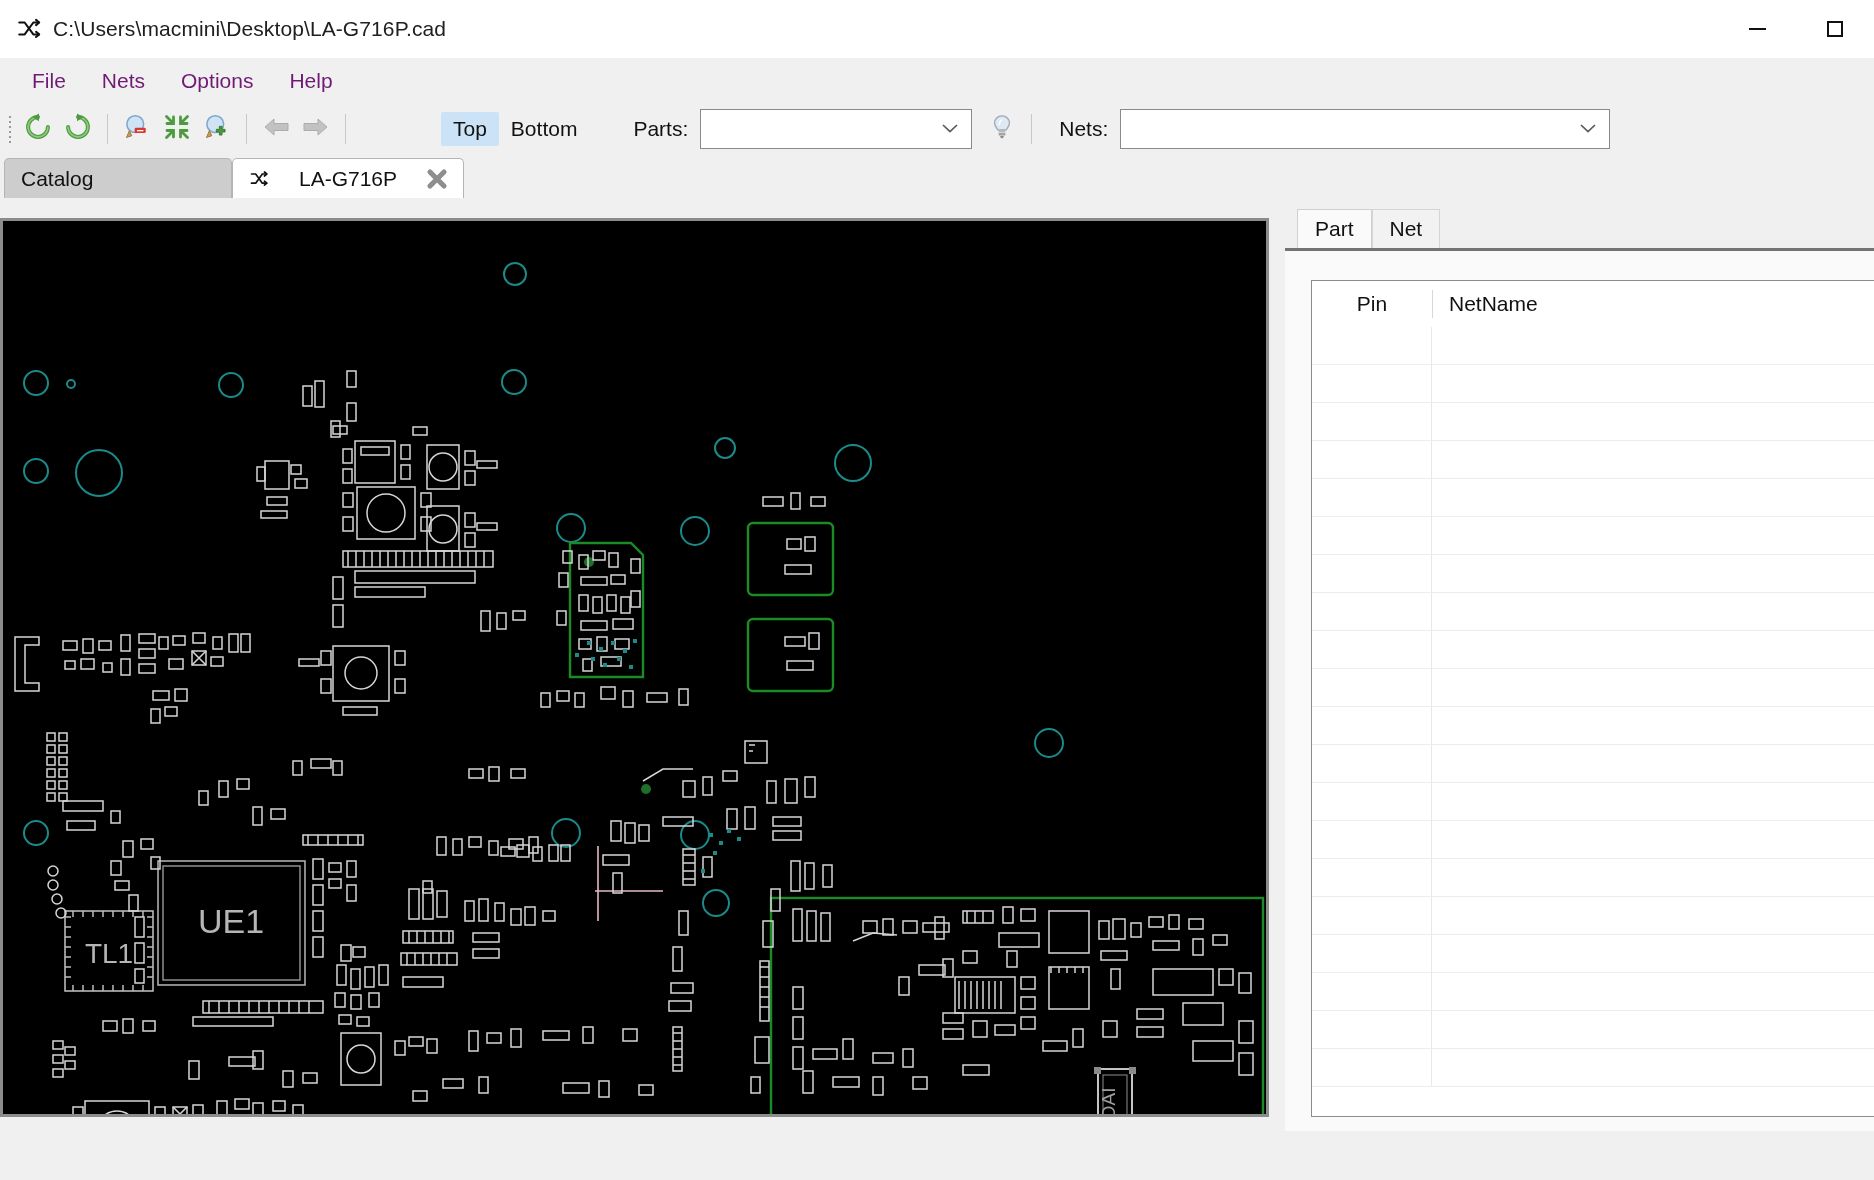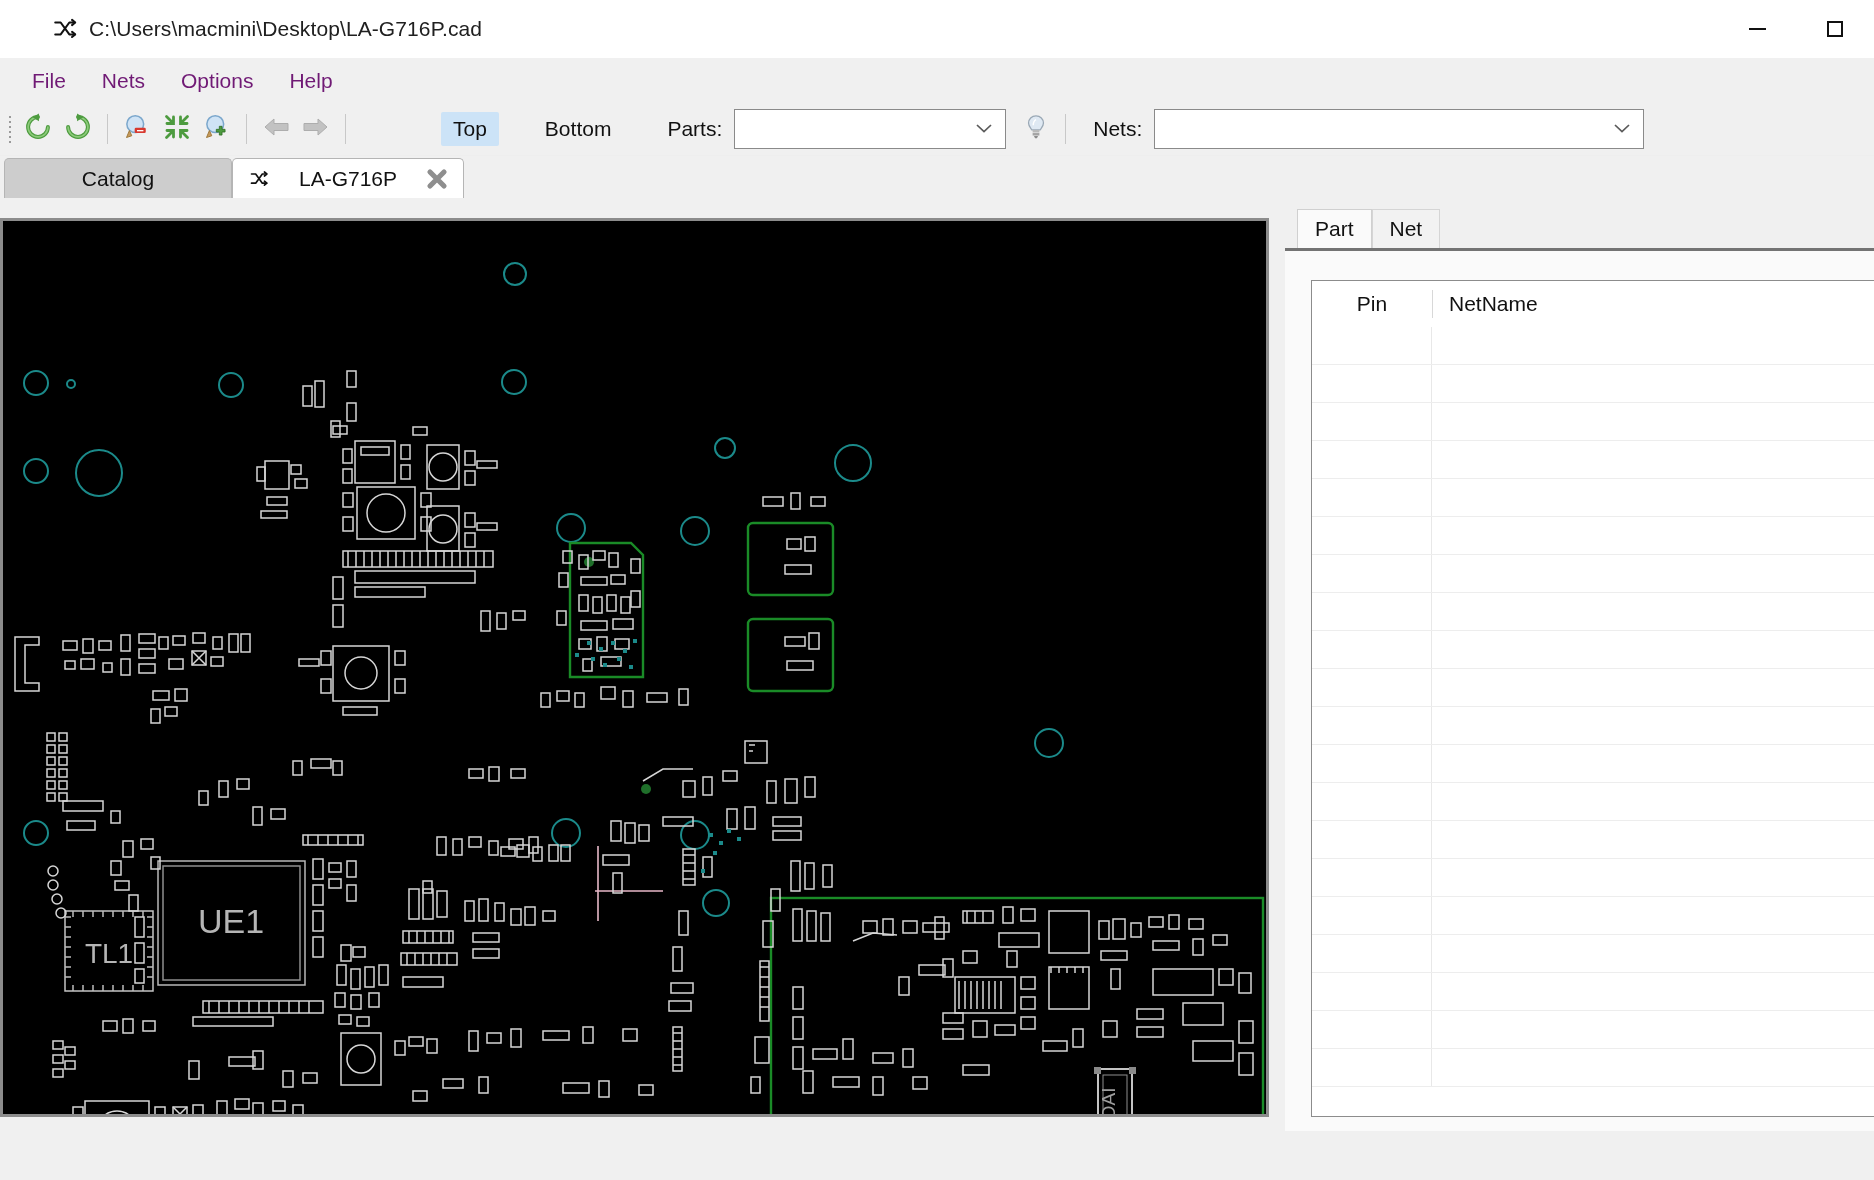--- a/index.html
+++ b/index.html
@@ -9,21 +9,20 @@
     font-family: "Liberation Sans", sans-serif;
     overflow: hidden;
   }
 
   
   .titlebar {
     height: 58px; width: 100%;
     background: #ffffff;
     display: flex; align-items: center;
     position: relative;
-    padding-left: 36px;
   }
   .titlebar-icon { margin-left: 16px; width: 26px; height: 26px; display:flex; align-items:center; justify-content:center; }
   .titlebar-text {
     font-size: 21px; color: #202020; margin-left: 11px;
     letter-spacing: 0.1px;
   }
   .win-controls { position: absolute; right: 0; top: 0; height: 58px; display: flex; }
   .win-btn { width: 78px; height: 58px; display: flex; align-items: center; justify-content: center; }
   .min-glyph { width: 17px; height: 2px; background: #111; display:block; }
   .max-glyph { width: 16px; height: 16px; border: 2px solid #111; display:block; }
@@ -51,21 +50,21 @@
     width: 8px; height: 30px; margin-right: 4px;
     display:flex; flex-direction:column; justify-content:center; gap:3px;
   }
   .grip i { display:block; width:2px; height:2px; background:#9a9a9a; margin-left:3px; }
   .tb-btn {
     width: 40px; height: 40px; display:flex; align-items:center; justify-content:center;
     border-radius: 3px;
   }
   .tb-sep { width:1px; height:30px; background:#c8c8c8; margin:0 9px; }
 
-  .topbottom { display:flex; align-items:center; margin-left: 86px; gap: 34px; }
+  .topbottom { display:flex; align-items:center; margin-left: 86px; }
   .tb-seg {
     font-size: 21px; color:#111; padding: 5px 12px; border-radius:2px;
   }
   .tb-seg.active { background:#cce3f7; }
 
   .field-label { font-size:21px; color:#111; margin-left: 44px; margin-right: 12px; }
   .combo {
     height: 40px; background:#fff; border:1px solid #8a8a8a;
     display:flex; align-items:center; justify-content:flex-end;
     padding-right: 12px;
@@ -78,21 +77,21 @@
 
   
   .doctabs {
     height: 42px; width: 100%;
     background: #f0f0f0;
     display: flex; align-items: flex-end;
     padding-left: 4px;
     position: relative;
   }
   .doctab {
-    height: 40px; display:flex; align-items:center; justify-content:center;
+    height: 40px; display:flex; align-items:center; 
     font-size: 21px; color:#111;
     border: 1px solid #b5b5b5; border-bottom: none;
     border-radius: 5px 5px 0 0;
     padding: 0 16px;
   }
   .doctab.inactive { background: #cdcdcd; width: 228px; }
   .doctab.active   { background: #ffffff; gap: 28px; padding: 0 14px; }
   .doctab .shuffle-ico { display:flex; align-items:center; }
   .doctab .close-x { display:flex; align-items:center; }
 

